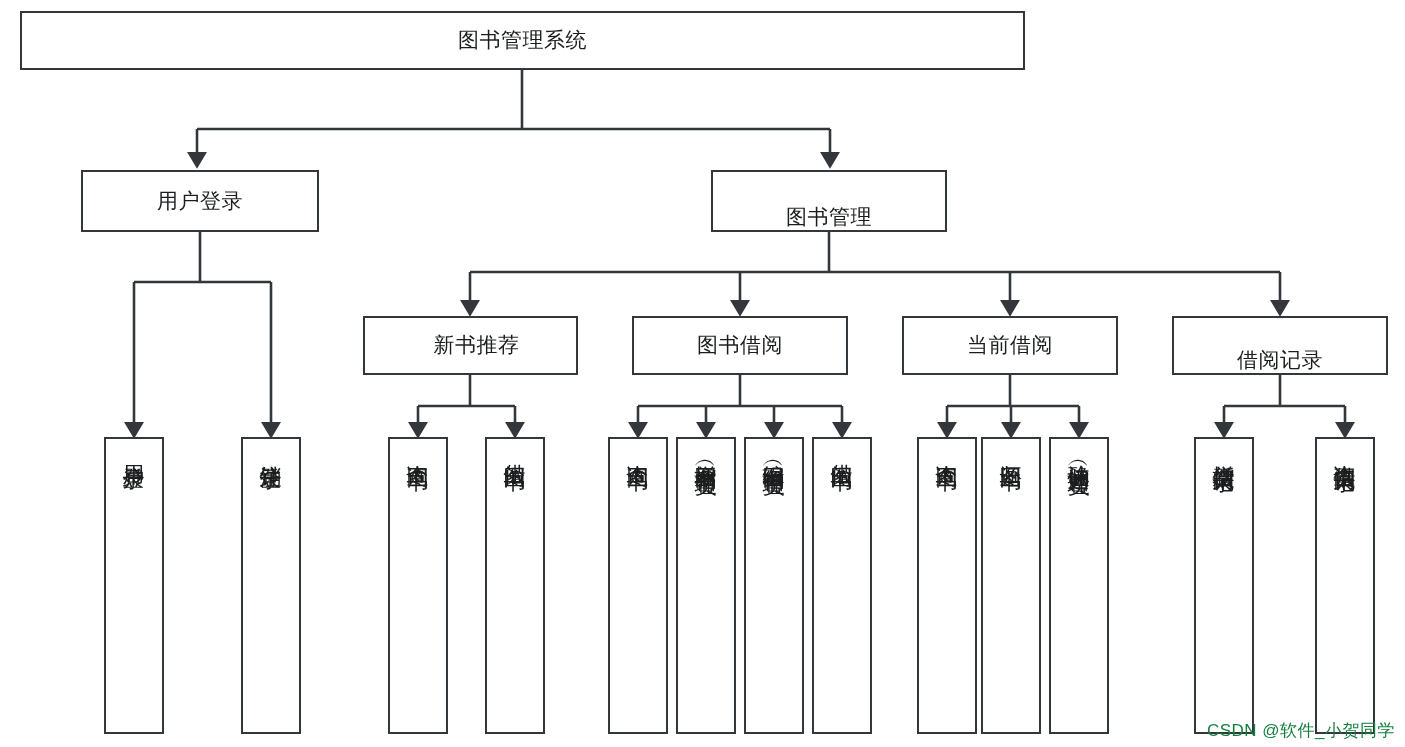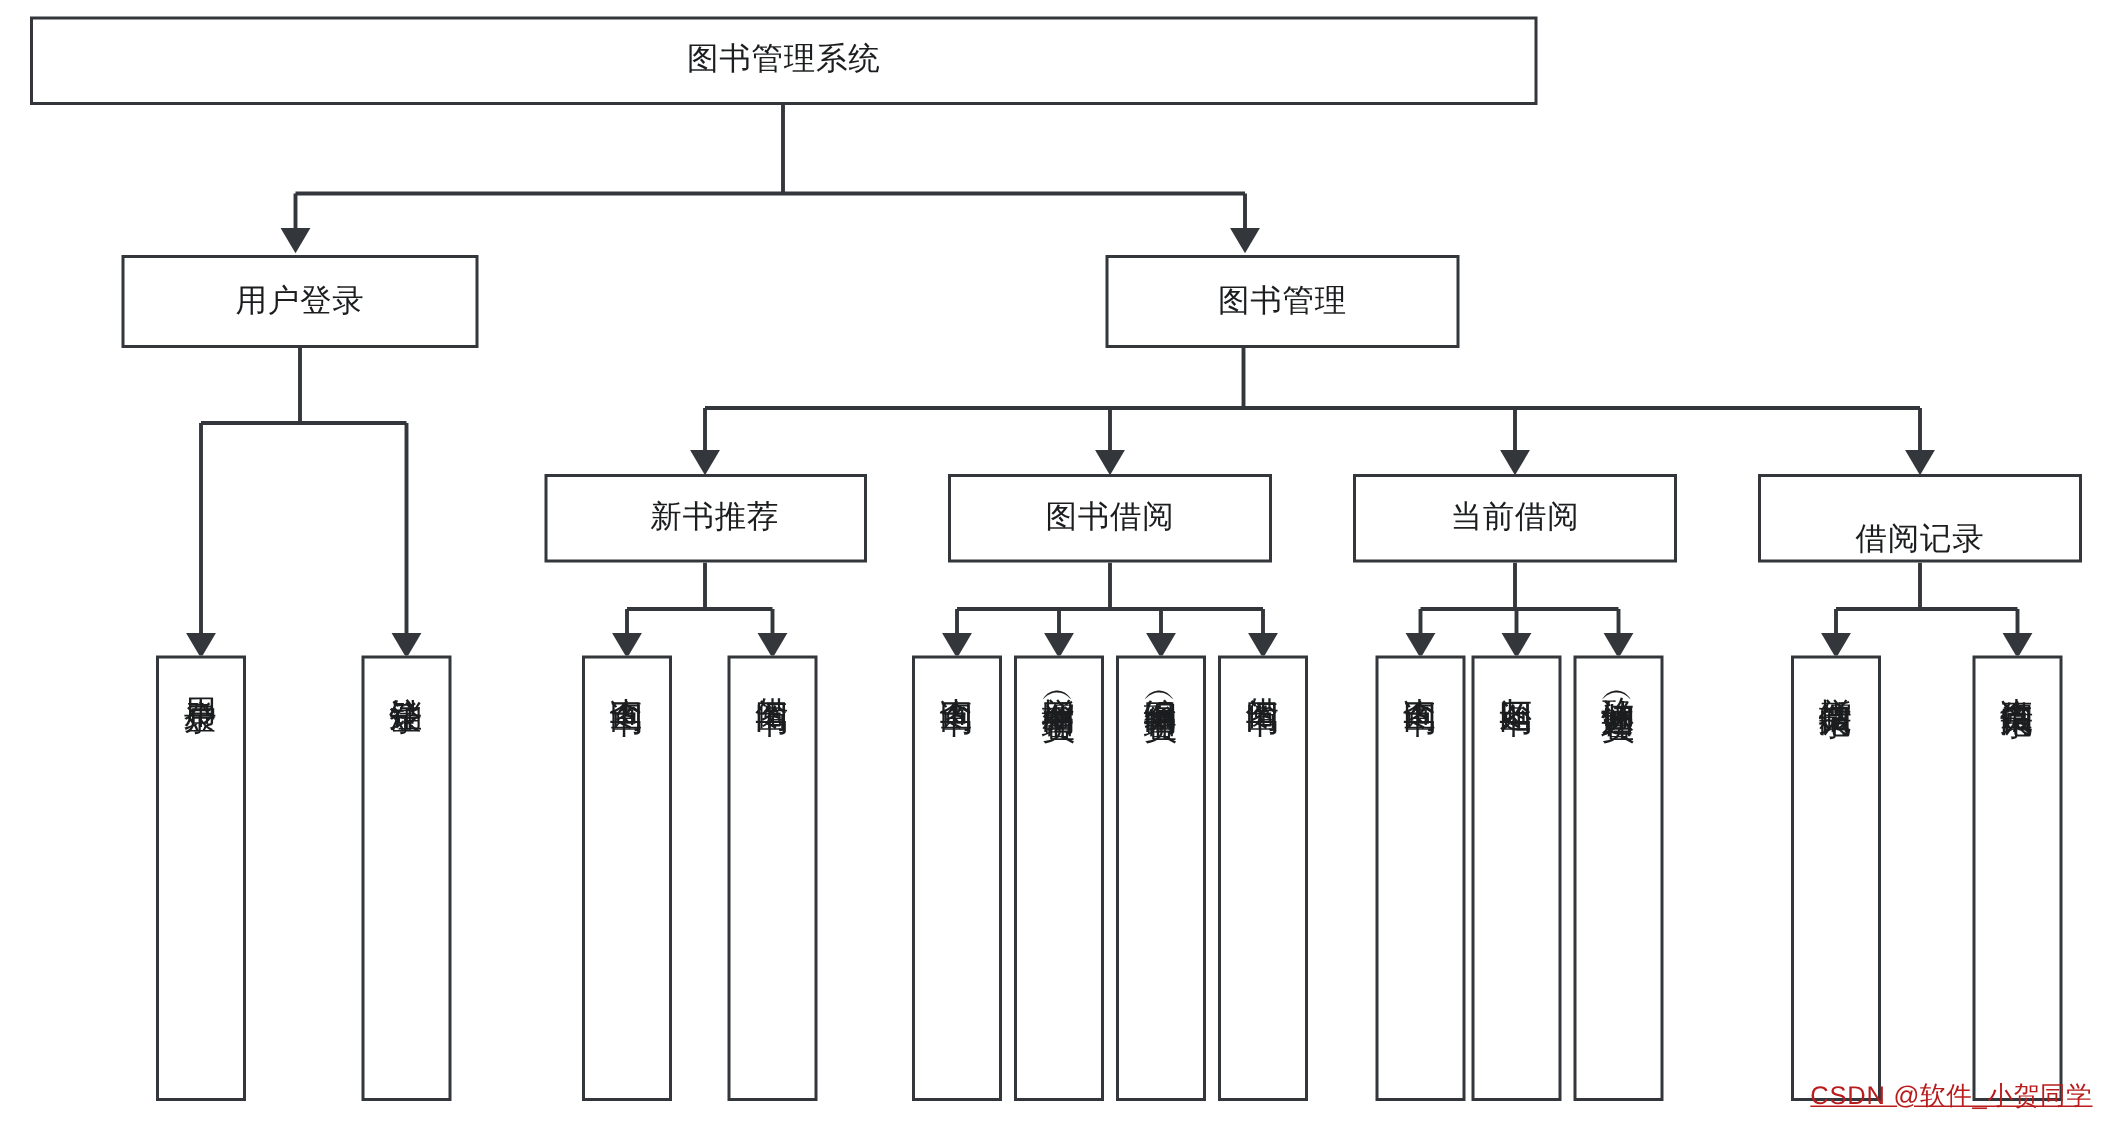--- a/index.html
+++ b/index.html
@@ -58,25 +58,24 @@
     font-size: 22px;
     line-height: 1.05;
     letter-spacing: 1.5px;
     white-space: nowrap;
   }
   #watermark {
     position: absolute;
     right: 10px;
     bottom: 5px;
     font-size: 17px;
-    color: #b91c1c;
+    color: #15803d;
     letter-spacing: 0.5px;
     z-index: 5;
     white-space: nowrap;
-    text-decoration: underline;
   }
 </style>
 </head>
 <body>
 
 <div id="canvas">
 
   <svg id="edges" viewBox="0 0 1405 747" width="1405" height="747" xmlns="http://www.w3.org/2000/svg">
     <defs>
       <marker id="arrow" markerWidth="9" markerHeight="9" refX="3.2" refY="4.5" orient="auto" markerUnits="strokeWidth">
@@ -127,21 +126,21 @@
     </g>
   </svg>
 
   <div class="node horiz" style="left:20px; top:11px; width:1005px; height:59px;">
     <span class="label">图书管理系统</span>
   </div>
 
   <div class="node horiz" style="left:81px; top:170px; width:238px; height:62px;">
     <span class="label">用户登录</span>
   </div>
-  <div class="node horiz" style="left:737px; top:170px; width:236px; height:62px;">
+  <div class="node horiz" style="left:711px; top:170px; width:236px; height:62px;align-items:flex-end;">
     <span class="label">图书管理</span>
   </div>
 
   <div class="node horiz" style="left:363px; top:316px; width:215px; height:59px;padding-left:12px;">
     <span class="label">新书推荐</span>
   </div>
   <div class="node horiz" style="left:902px; top:316px; width:216px; height:59px;">
     <span class="label">当前借阅</span>
   </div>
   <div class="node horiz" style="left:632px; top:316px; width:216px; height:59px;">

